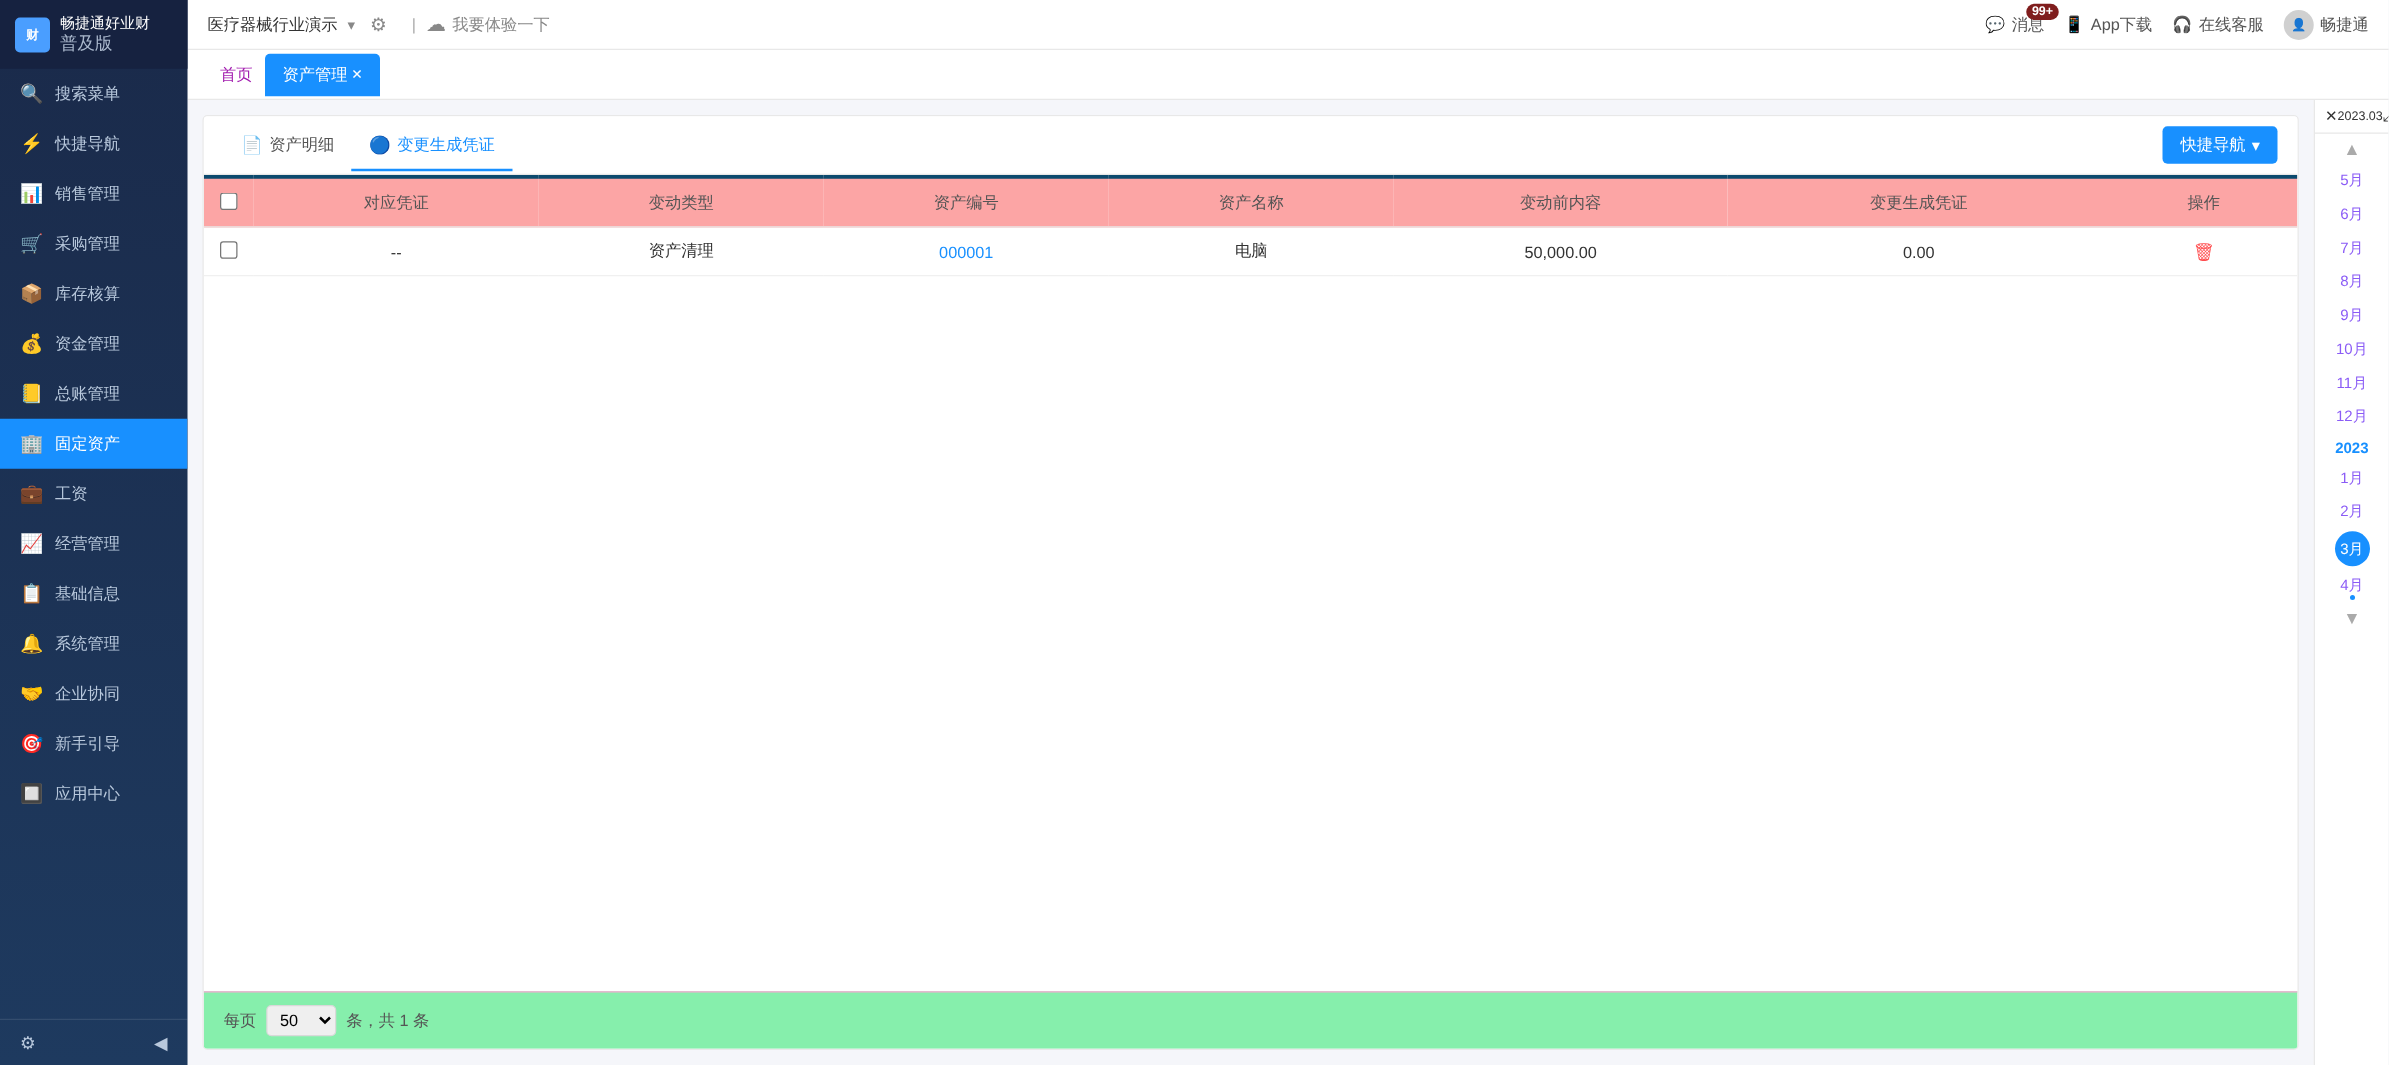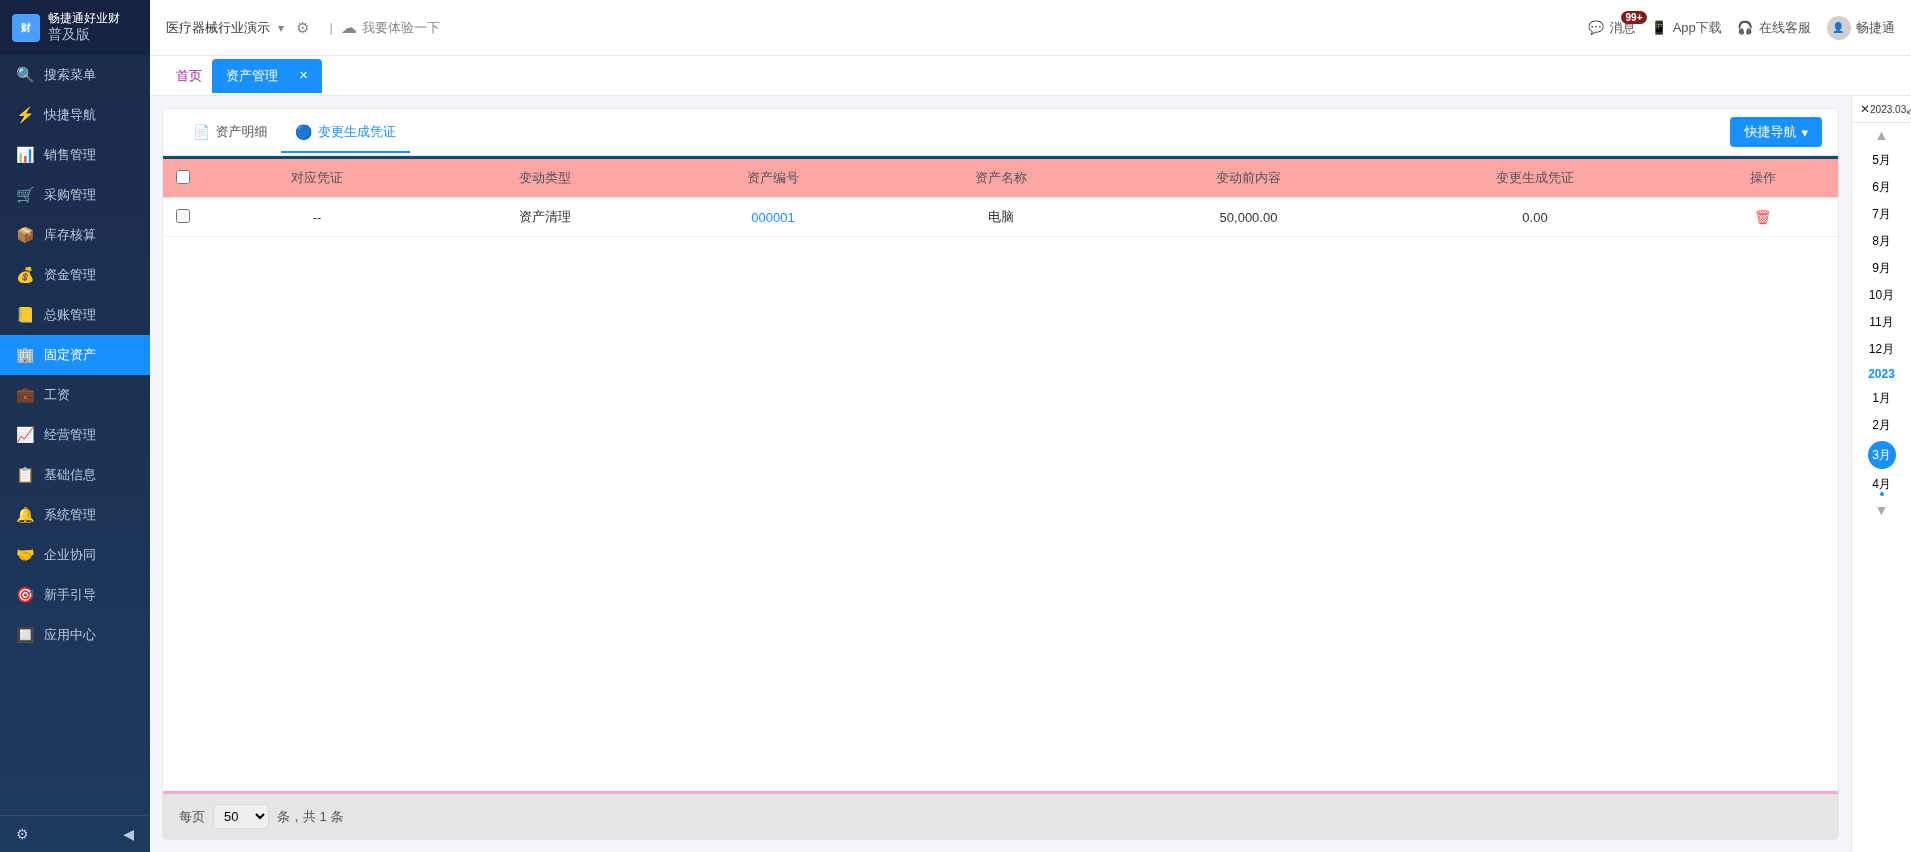--- a/index.html
+++ b/index.html
@@ -54,21 +54,21 @@
       padding: 10px 16px;
       color: #b8c8dc;
     }
     .sidebar-bottom-icon { cursor: pointer; font-size: 14px; }
     .sidebar-collapse-btn { cursor: pointer; font-size: 14px; }
 
     
     .main-area { flex: 1; display: flex; flex-direction: column; overflow: hidden; }
 
     .topbar {
-      height: 56px;
+      height: 40px;
       background: #fff;
       border-bottom: 1px solid #e8e8e8;
       display: flex; align-items: center; justify-content: space-between;
       padding: 0 16px;
       flex-shrink: 0;
     }
     .topbar-left { display: flex; align-items: center; gap: 8px; }
     .topbar-title { font-size: 13px; color: #333; font-weight: 500; }
     .topbar-dropdown { color: #888; cursor: pointer; font-size: 12px; }
     .topbar-gear { color: #888; cursor: pointer; font-size: 15px; margin-left: 4px; }
@@ -89,21 +89,21 @@
     
     .tabs-bar {
       background: #fff;
       border-bottom: 1px solid #e8e8e8;
       padding: 0 16px;
       display: flex; align-items: center;
       height: 40px;
       flex-shrink: 0;
     }
     .tab {
-      display: flex; align-items: center; gap: 21px;
+      display: flex; align-items: center; gap: 3px;
       padding: 8px 14px;
       cursor: pointer;
       font-size: 13px;
       color: #555;
       border-radius: 4px 4px 0 0;
     }
     .tab.active {
       background: #1890ff;
       color: #fff;
     }
@@ -180,22 +180,22 @@
       padding: 10px 12px;
       color: #333;
       text-align: center;
     }
     .checkbox-cell { width: 40px; }
 
     
     .pagination {
       display: flex; align-items: center; gap: 8px;
       padding: 10px 16px;
-      background: #e5e5e5;
-      border-top: 3px solid #f9a8d4;
+      background: #86efac;
+      border-top: 1px solid #f9a8d4;
       font-size: 13px;
       color: #555;
     }
     .page-size-select {
       border: 1px solid #d9d9d9; border-radius: 4px;
       padding: 3px 6px; font-size: 13px;
       cursor: pointer;
     }
 
     
@@ -223,21 +223,21 @@
 
     .calendar-year {
       font-size: 11px; color: #888;
       padding: 4px 8px;
       text-align: center;
     }
     .calendar-month {
       display: flex; align-items: center; justify-content: center;
       padding: 5px 4px;
       font-size: 12px;
-      color: #000000;
+      color: #8b5cf6;
       cursor: pointer;
       position: relative;
     }
     .calendar-month.active {
       background: #1890ff; color: #fff;
       border-radius: 50%;
       width: 28px; height: 28px;
       margin: 2px auto;
       display: flex; align-items: center; justify-content: center;
       padding: 0;

